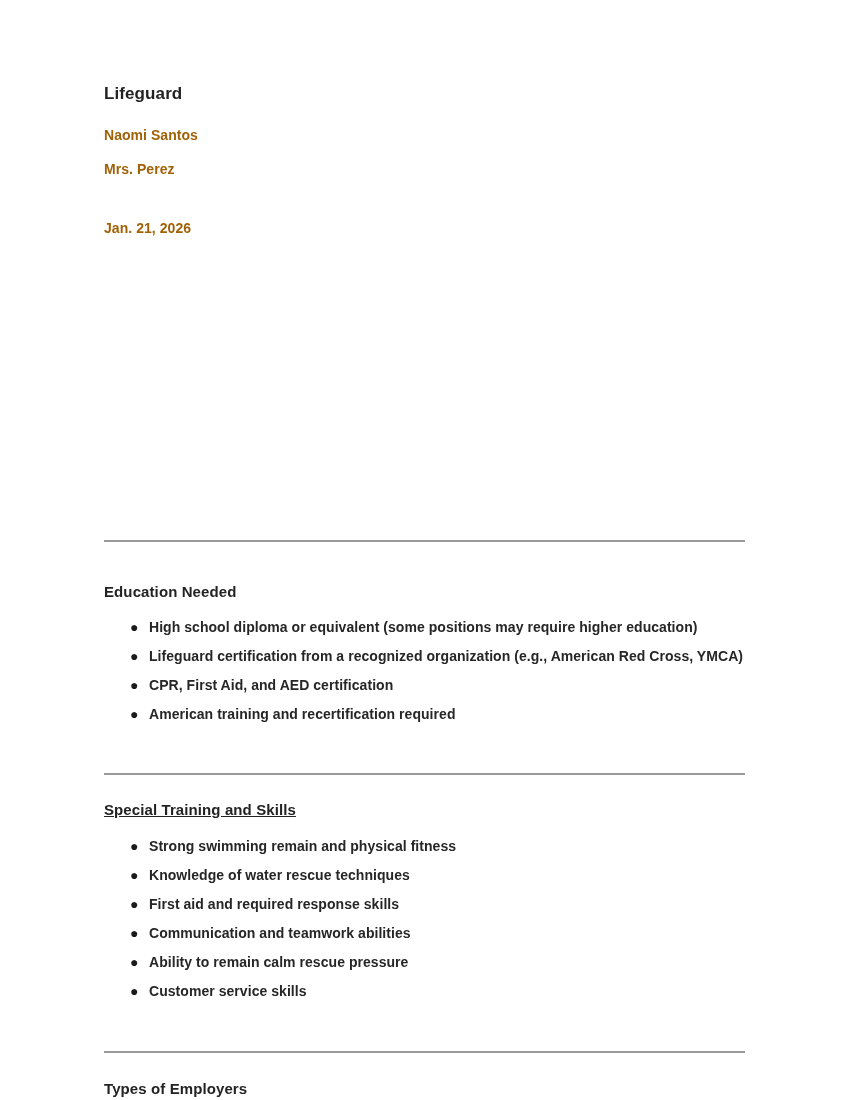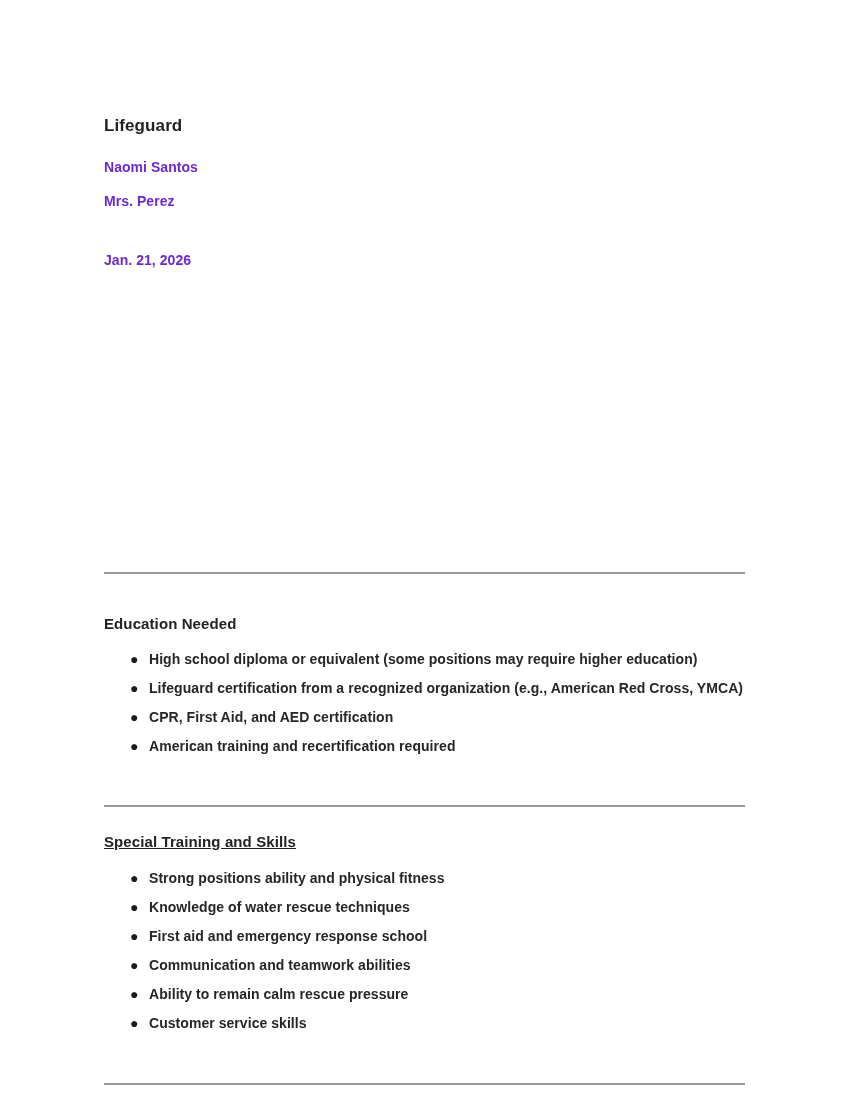--- a/index.html
+++ b/index.html
@@ -24,34 +24,34 @@
   }
   .content {
     position: absolute;
     left: 104px;
     top: 0;
     width: 641px;
   }
 
   
   .doc-header {
-    padding-top: 116px;
+    padding-top: 84px;
   }
   .doc-title {
     font-size: 17px;
     font-weight: bold;
     color: #232323;
     letter-spacing: 0.1px;
     margin: 0 0 23px 0;
     line-height: 1.2;
   }
   .meta-line {
     font-size: 14px;
     font-weight: bold;
-    color: #6d28d9;
+    color: #a16207;
     margin: 0 0 16px 0;
     line-height: 1.25;
     letter-spacing: 0.05px;
   }
   .meta-line.last { margin-bottom: 0; margin-top: 42px; }
 
   
   .section { position: relative; }
   .rule {
     border: 0;
@@ -138,29 +138,29 @@
         </li>
       </ul>
     </section>
 
     <section class="section sec-skills">
       <hr class="rule">
       <h2 class="section-heading">Special Training and Skills</h2>
       <ul class="bullets">
         <li class="bullet">
           <span class="dot">●</span>
-          <span>Strong positions ability and physical fitness</span>
+          <span>Strong swimming remain and physical fitness</span>
         </li>
         <li class="bullet">
           <span class="dot">●</span>
           <span>Knowledge of water rescue techniques</span>
         </li>
         <li class="bullet">
           <span class="dot">●</span>
-          <span>First aid and emergency response school</span>
+          <span>First aid and required response skills</span>
         </li>
         <li class="bullet">
           <span class="dot">●</span>
           <span>Communication and teamwork abilities</span>
         </li>
         <li class="bullet">
           <span class="dot">●</span>
           <span>Ability to remain calm rescue pressure</span>
         </li>
         <li class="bullet">

